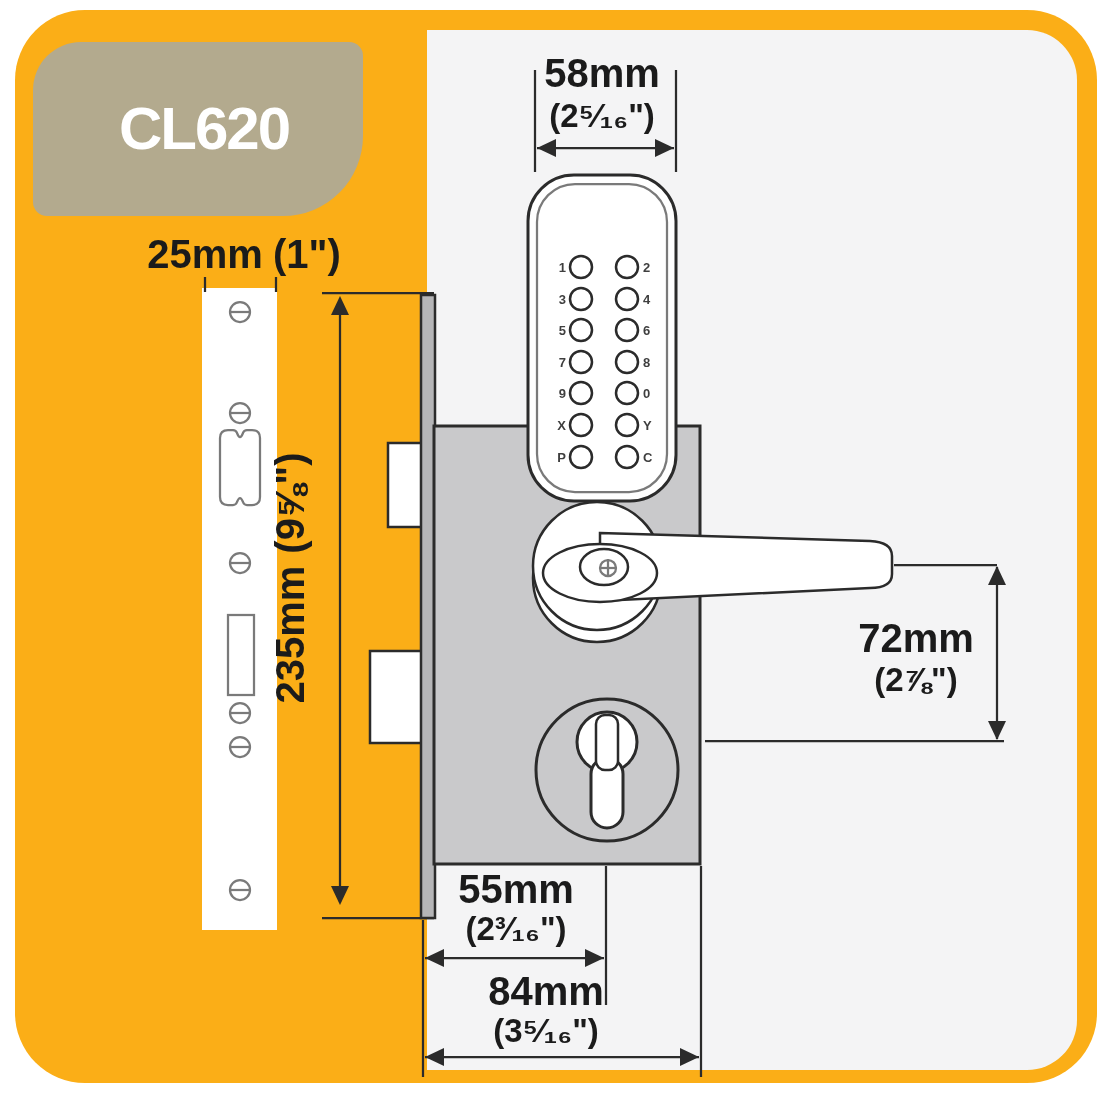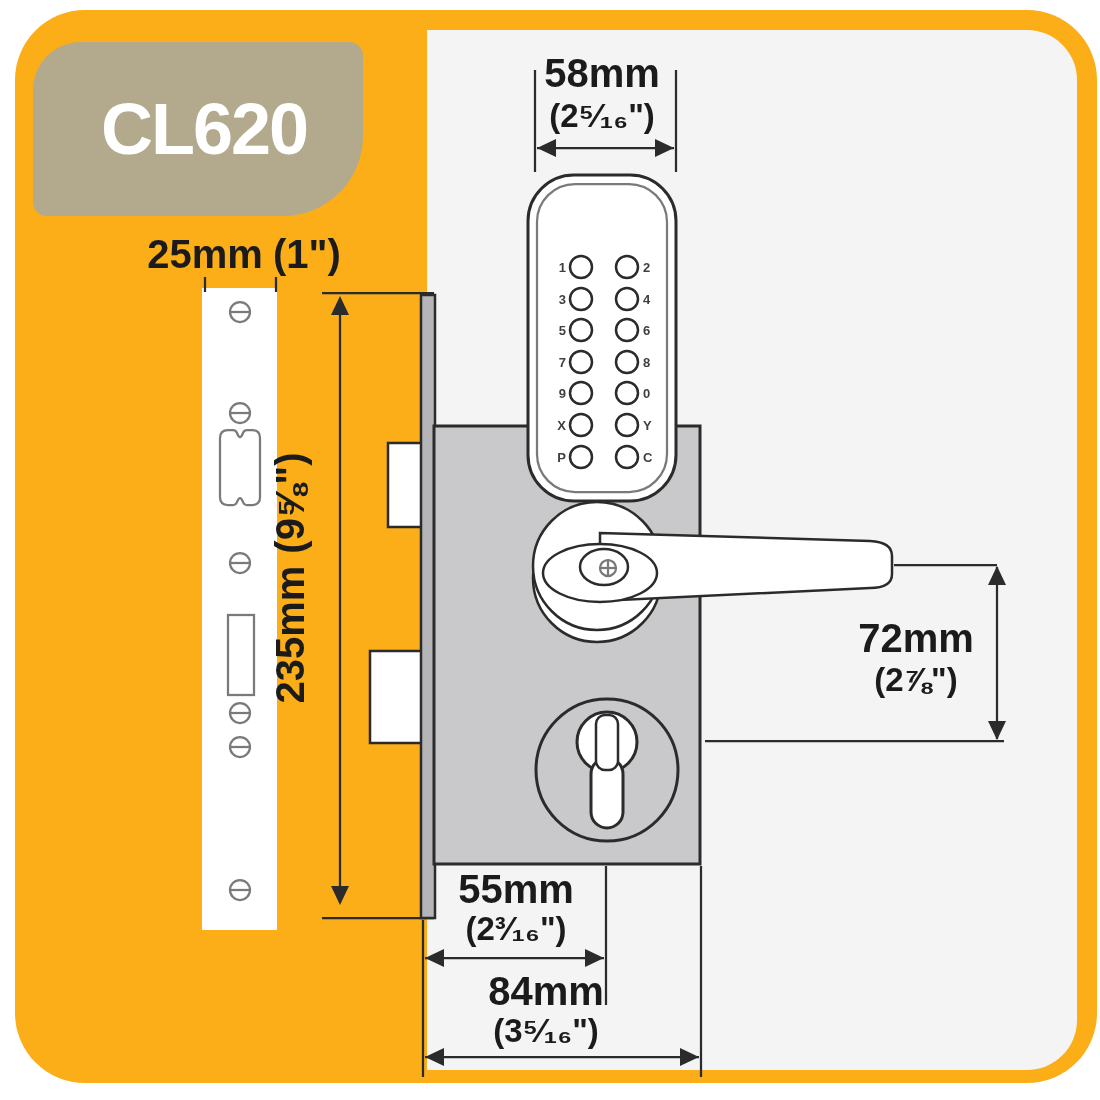--- a/index.html
+++ b/index.html
@@ -11,21 +11,21 @@
   .stage{position:relative;width:1100px;height:1100px;background:#fff;overflow:hidden;
          font-family:"Liberation Sans","DejaVu Sans",sans-serif;}
   .card{position:absolute;left:15px;top:10px;width:1082px;height:1073px;
         background:var(--card);border-radius:70px;}
   .panel{position:absolute;left:427px;top:30px;width:650px;height:1040px;
          background:var(--panel);border-radius:0 50px 50px 0;}
   .badge{position:absolute;left:33px;top:42px;width:330px;height:174px;
          background:var(--badge);border-radius:48px 14px 80px 14px;
          display:flex;flex-direction:column;justify-content:center;align-items:center;
          padding-left:12px;box-sizing:border-box;}
-  .badge .model{color:#fff;font-weight:bold;font-size:72px;line-height:74px;letter-spacing:-2px;}
+  .badge .model{color:#fff;font-weight:bold;font-size:60px;line-height:74px;letter-spacing:-2px;}
   svg{position:absolute;left:0;top:0;}
   .o3{stroke:var(--line);stroke-width:3;fill:none;}
   .o25{stroke:var(--line);stroke-width:2.5;fill:none;}
   .wfill{fill:#fff;}
   .casefill{fill:var(--case-fill);}
   .doorfill{fill:var(--door-edge);}
   .dim{stroke:var(--line);stroke-width:2.25;fill:none;}
   .head{fill:var(--line);stroke:none;}
   .pd{stroke:var(--detail);stroke-width:2.25;fill:none;}
   .pdw{stroke:var(--detail);stroke-width:2.25;fill:#fff;}

